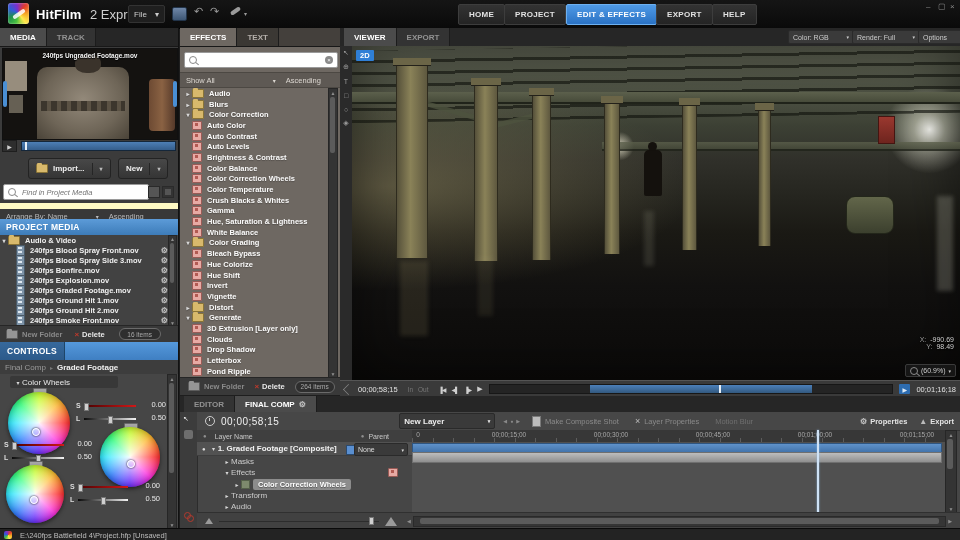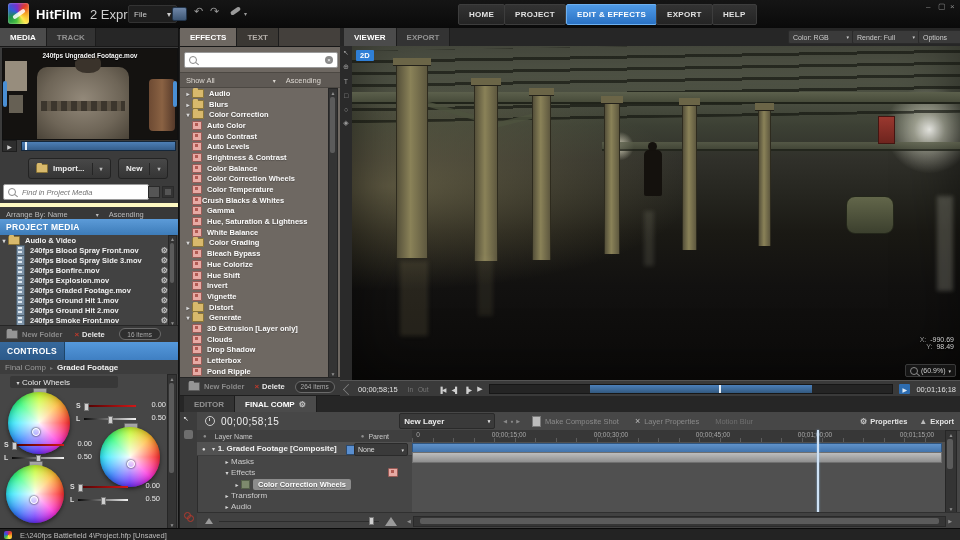--- a/index.html
+++ b/index.html
@@ -6,21 +6,21 @@
   #root{position:relative;width:960px;height:540px;background:#1e1e1e;overflow:hidden;
         font-family:"Liberation Sans",sans-serif;-webkit-font-smoothing:antialiased;color:#ddd;}
   .abs{position:absolute;}
   .fx{display:flex;align-items:center;}
   
   #topbar{left:0;top:0;width:960px;height:28px;background:linear-gradient(180deg,#151515,#0a0a0a);border-bottom:1px solid #000;}
   .logo{width:21px;height:21px;border-radius:3px;background:conic-gradient(from 40deg,#e23b2e,#f5a623,#ffe94d,#49c13f,#1f8f4d,#2e5fd4,#7a2ecc,#e23b2e);box-shadow:inset 0 0 2px rgba(255,255,255,.6);}
   .logo:after{content:"";position:absolute;left:4px;top:9px;width:14px;height:4px;background:rgba(255,255,255,.85);transform:rotate(-35deg);border-radius:2px;}
   .brand-bold{font-size:13px;font-weight:bold;color:#fff;letter-spacing:.2px;}
   .brand-light{font-size:13px;color:#cfcfcf;margin-left:4px;}
-  .tb-btn{height:16px;background:#1f1f1f;border:1px solid #333;border-radius:2px;color:#ccc;font-size:8px;padding:0 5px;display:flex;align-items:center;gap:20px;}
+  .tb-btn{height:16px;background:#1f1f1f;border:1px solid #333;border-radius:2px;color:#ccc;font-size:8px;padding:0 5px;display:flex;align-items:center;gap:8px;}
   .tb-ico{color:#9a9a9a;font-size:11px;line-height:10px;}
   .nav-btn{height:19px;padding:0 10px;background:linear-gradient(180deg,#333,#242424);border:1px solid #3d3d3d;border-radius:2px;color:#e2e2e2;font-size:8px;font-weight:bold;display:flex;align-items:center;letter-spacing:.3px;}
   .nav-active{background:linear-gradient(180deg,#4f9ae6,#2a72c4);border-color:#6db0f0;color:#fff;}
   .winctl{color:#8a8a8a;font-size:8px;}
   
   .tabbar{background:#262626;border-bottom:1px solid #181818;}
   .tab{height:18px;padding:0 10px;display:flex;align-items:center;font-size:8px;font-weight:bold;color:#929292;background:#333;border-right:1px solid #1c1c1c;}
   .tab-on{background:#4b4b4b;color:#fff;}
   .mini-dd{background:#3a3a3a;border:1px solid #2a2a2a;border-radius:2px;color:#ccc;font-size:7px;display:flex;align-items:center;gap:4px;padding:0 4px;height:12px;}
   .pill{background:#2e2e2e;border:1px solid #6a6a6a;border-radius:6px;color:#aaa;font-size:6.5px;display:flex;align-items:center;justify-content:center;}
@@ -51,21 +51,21 @@
   .handle{position:absolute;width:4px;height:26px;background:#4a8fd4;border-radius:2px;top:32px;z-index:6;}
   #playrow{left:2px;top:112px;width:174px;height:12px;}
   .playbtn{width:13px;height:10px;background:#2e2e2e;border:1px solid #1e1e1e;color:#cfcfcf;font-size:6px;display:flex;align-items:center;justify-content:center;}
   .prog{position:relative;height:8px;background:#203a55;border:1px solid #15273a;flex:1;margin-left:4px;}
   .prog-fill{position:absolute;left:0;top:0;height:100%;width:100%;background:linear-gradient(180deg,#4d7fb6,#355e8c);}
   .prog-tick{position:absolute;left:3px;top:0;width:2px;height:100%;background:#e8f0f8;}
   .big-btn{height:19px;background:linear-gradient(180deg,#484848,#353535);border:1px solid #232323;border-radius:3px;color:#eee;font-size:8px;font-weight:bold;display:flex;align-items:center;gap:5px;padding:0 7px;}
   .dd-sep{width:1px;height:12px;background:#252525;margin:0 2px;}
   .searchbox{background:#fff;border:1px solid #9a9a9a;border-radius:2px;display:flex;align-items:center;padding:0 4px;gap:4px;}
   .searchbox input{border:none;outline:none;flex:1;font-size:7.5px;font-style:italic;color:#555;background:transparent;font-family:"Liberation Sans",sans-serif;}
-  .rowbar{background:#383838;border-top:4px solid #fef9c3;border-bottom:1px solid #2c2c2c;color:#bbb;font-size:7.5px;}
+  .rowbar{background:#383838;border-top:6px solid #fef9c3;border-bottom:1px solid #2c2c2c;color:#bbb;font-size:7.5px;}
   #pmheader{background:linear-gradient(180deg,#5c9bd8,#3d7cb9);color:#fff;}
   .pm-title{font-size:8.5px;font-weight:bold;letter-spacing:.3px;}
   .groupdd{color:#dceaf8;font-size:7.5px;display:flex;gap:4px;align-items:center;}
   #medialist{left:0;top:207px;width:178px;height:90px;background:#424242;overflow:hidden;}
   .mrow{height:10px;display:flex;align-items:center;font-size:7.5px;font-weight:bold;color:#f0f0f0;position:relative;}
   .mrow .gear{position:absolute;right:10px;top:0.5px;}
   .tri{font-size:6px;color:#d8d8d8;width:8px;text-align:center;}
   #mediafoot,#fxfoot{background:#393939;border-top:1px solid #262626;font-size:7.5px;}
   .ghost{color:#8a8a8a;font-weight:bold;}
   .lit{color:#e8e8e8;font-weight:bold;}
@@ -458,21 +458,21 @@
       <div class="fx-row ind2">
           <span class="fx-ico"></span>
           <span style="margin-left:5px;">Color Correction Wheels</span>
         </div>
       <div class="fx-row ind2">
           <span class="fx-ico"></span>
           <span style="margin-left:5px;">Color Temperature</span>
         </div>
       <div class="fx-row ind2">
           <span class="fx-ico"></span>
-          <span style="">Crush Blacks &amp; Whites</span>
+          <span style="margin-left:5px;">Crush Blacks &amp; Whites</span>
         </div>
       <div class="fx-row ind2">
           <span class="fx-ico"></span>
           <span style="margin-left:5px;">Gamma</span>
         </div>
       <div class="fx-row ind2">
           <span class="fx-ico"></span>
           <span style="margin-left:5px;">Hue, Saturation &amp; Lightness</span>
         </div>
       <div class="fx-row ind2">

